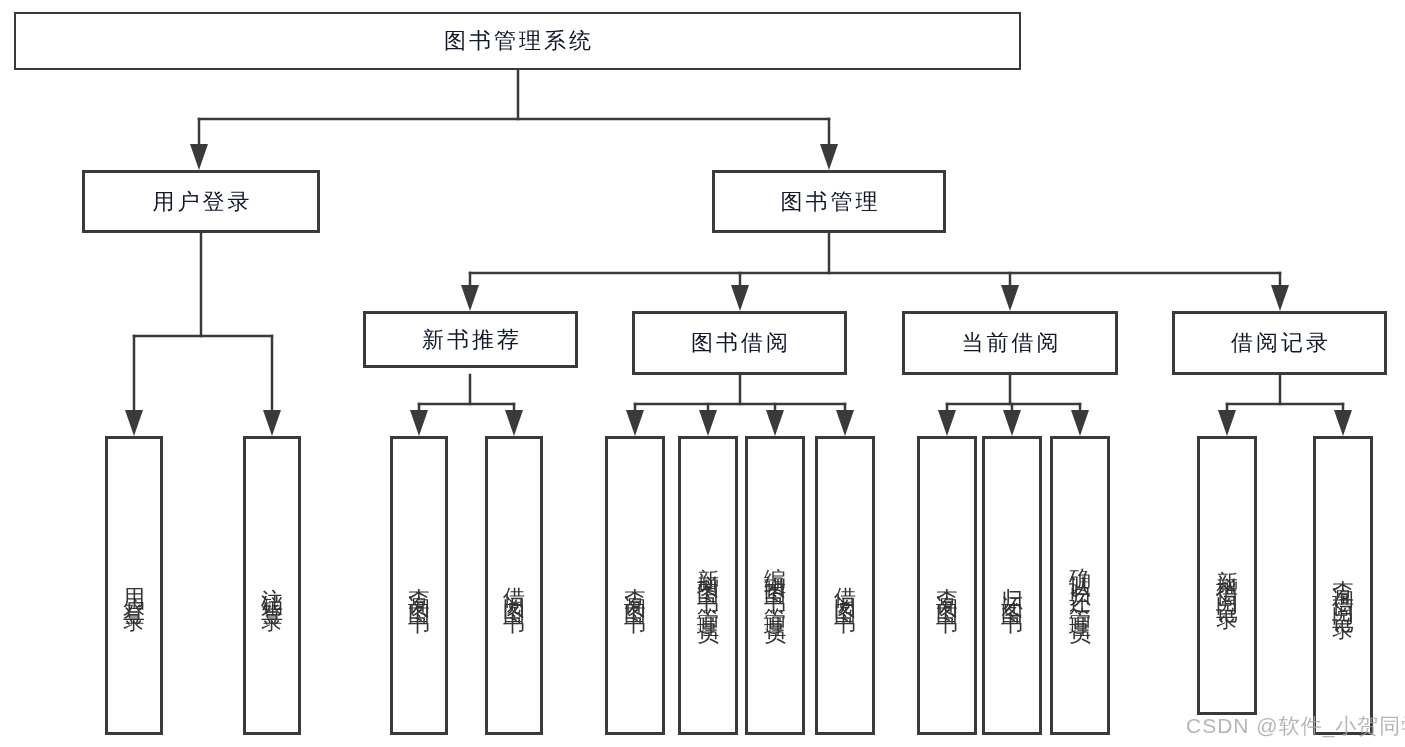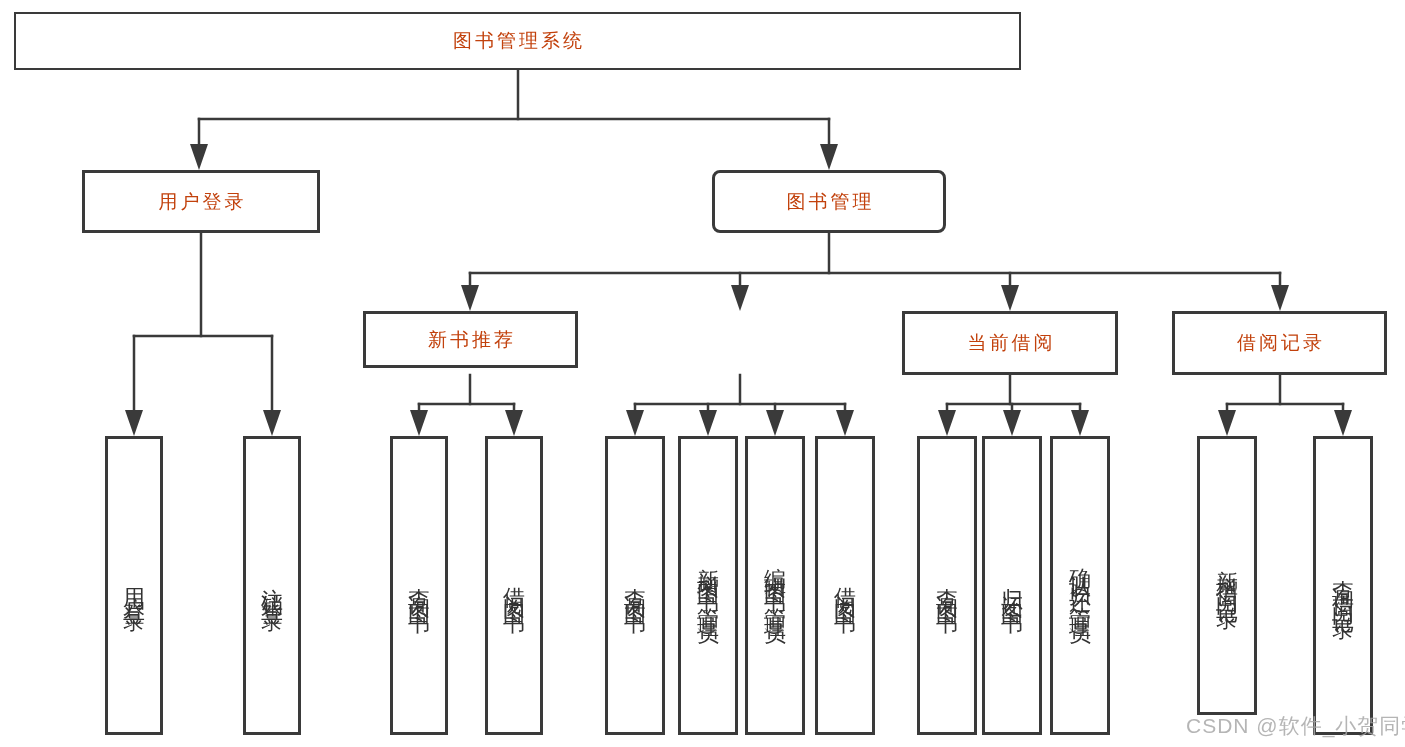--- a/index.html
+++ b/index.html
@@ -4,21 +4,21 @@
 <style>
   html,body{margin:0;padding:0;background:#ffffff;}
   body{font-family:"Liberation Sans",sans-serif;color:#333;}
   .stage{position:relative;width:1405px;height:747px;background:#fff;overflow:hidden;}
   .connectors{position:absolute;left:0;top:0;width:1405px;height:747px;}
   .node{
     position:absolute;box-sizing:border-box;background:#fff;
     border:3px solid #3a3a3a;display:flex;align-items:center;justify-content:center;
   }
   .node.root{border-width:2px;}
-  .hlabel{font-size:19px;letter-spacing:3px;text-indent:3px;white-space:nowrap;color:#c2410c;font-family:Liberation Serif, serif;}
+  .hlabel{font-size:22px;letter-spacing:3px;text-indent:3px;white-space:nowrap;color:#0f172a;font-family:Liberation Serif, serif;}
   .vnode > span{
     writing-mode:vertical-rl;text-orientation:mixed;
     font-size:22px;letter-spacing:8px;line-height:1;white-space:nowrap;color:#333;
   }
   .watermark{
     position:absolute;left:1186px;top:712px;z-index:6;
     font-size:21px;letter-spacing:1px;color:#a9a9a9;opacity:.85;white-space:nowrap;
   }
 </style>
 </head>
@@ -92,26 +92,29 @@
     </g>
   </svg>
 
   <div class="node root" style="left:14px;top:12px;width:1007px;height:58px;">
     <span class="hlabel">图书管理系统</span>
   </div>
 
   <div class="node" style="left:82px;top:170px;width:238px;height:63px;">
     <span class="hlabel">用户登录</span>
   </div>
-  <div class="node" style="left:712px;top:170px;width:234px;height:63px;border-radius:8px;">
+  <div class="node" style="left:712px;top:170px;width:234px;height:63px;">
     <span class="hlabel">图书管理</span>
   </div>
 
   <div class="node" style="left:363px;top:311px;width:215px;height:57px;">
     <span class="hlabel">新书推荐</span>
+  </div>
+  <div class="node" style="left:632px;top:311px;width:215px;height:64px;">
+    <span class="hlabel">图书借阅</span>
   </div>
   <div class="node" style="left:902px;top:311px;width:216px;height:64px;text-align:right;">
     <span class="hlabel">当前借阅</span>
   </div>
   <div class="node" style="left:1172px;top:311px;width:215px;height:64px;">
     <span class="hlabel">借阅记录</span>
   </div>
 
   <div class="node vnode" style="left:105px;top:436px;width:58px;height:299px;">
     <span>用户登录</span>

